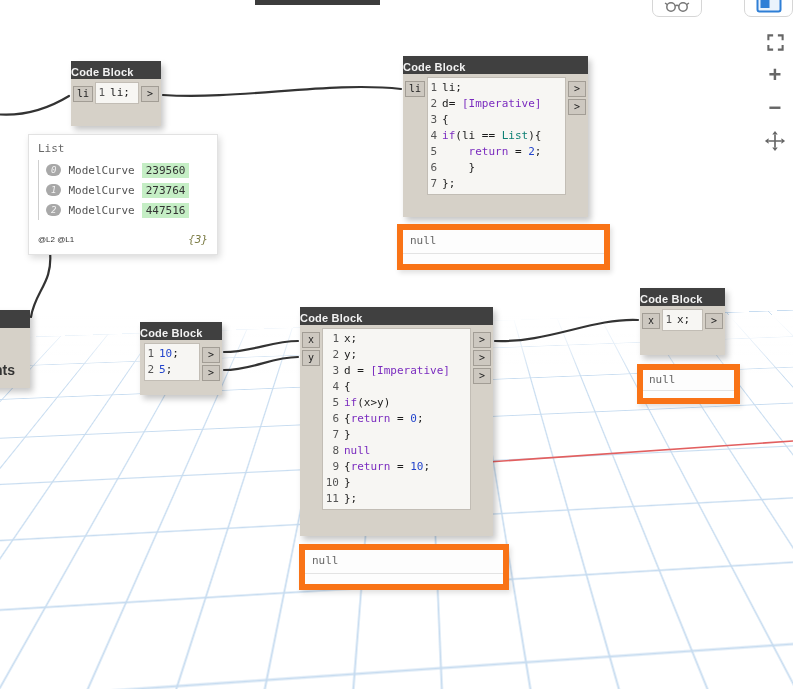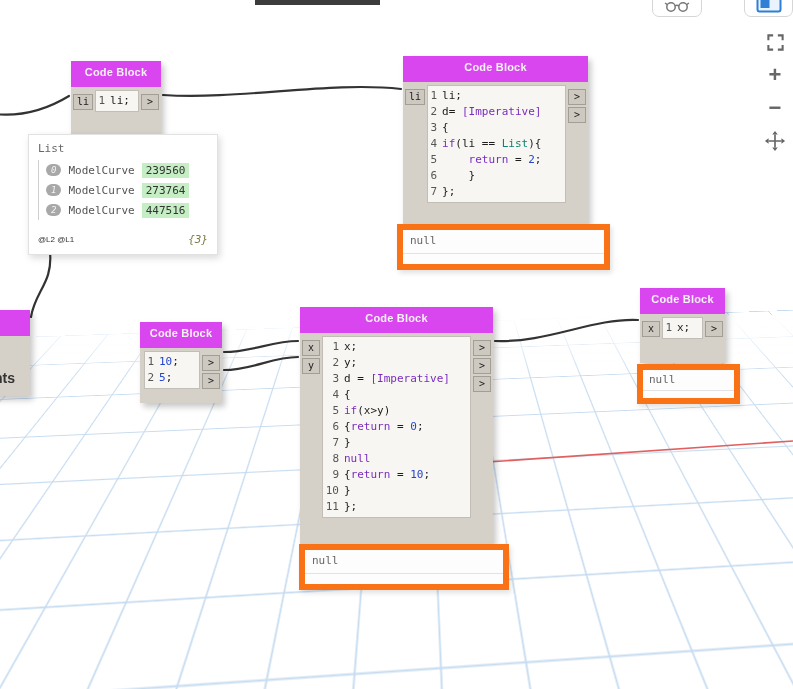--- a/index.html
+++ b/index.html
@@ -16,22 +16,22 @@
     transform-origin:50% 0;}
   .grid-fade{position:absolute;left:0;top:315px;width:100%;height:62px;
     background:linear-gradient(#ffffff,rgba(255,255,255,0));z-index:0;}
 
   svg.overlay{position:absolute;left:0;top:0;z-index:2;pointer-events:none;}
   svg.overlay .wire{stroke:#333333;stroke-width:2.2;fill:none;stroke-linecap:round;}
   svg.overlay .axis-x{stroke:#e25f5f;stroke-width:1.6;}
 
   
   .node{position:absolute;z-index:3;box-shadow:3px 4px 6px rgba(0,0,0,.22);}
-  .node-header{background:#d946ef;color:#f2f2f2;font-size:11px;font-weight:bold;
-    text-align:center;height:26px;line-height:22px;letter-spacing:.2px;}
+  .node-header{background:#404040;color:#f2f2f2;font-size:11px;font-weight:bold;
+    height:18px;line-height:22px;letter-spacing:.2px;}
   .node-main{background:#d6d1c8;display:flex;align-items:flex-start;padding:3px 2px 2px;}
   .node-foot{background:#d6d1c8;}
   .ports{display:flex;flex-direction:column;gap:2px;padding-top:4px;justify-content:flex-end;}
   .port{background:#cdc8c0;border:1px solid #a29d95;font:10px "DejaVu Sans Mono",monospace;
     color:#222;height:14px;line-height:13px;text-align:center;min-width:10px;padding:0 3px;box-sizing:content-box;}
   .code-area{flex:1;background:#f7f6f3;border:1px solid #c2bdb5;margin:0 2px;
     padding:2px 4px 2px 2px;font:11px "DejaVu Sans Mono",monospace;line-height:16px;overflow:hidden;}
   .code-line{display:flex;white-space:pre;}
   .lnum{display:inline-block;text-align:right;color:#555;margin-right:5px;flex:none;}
   .g1 .lnum{width:7px;} .g2 .lnum{width:14px;}

